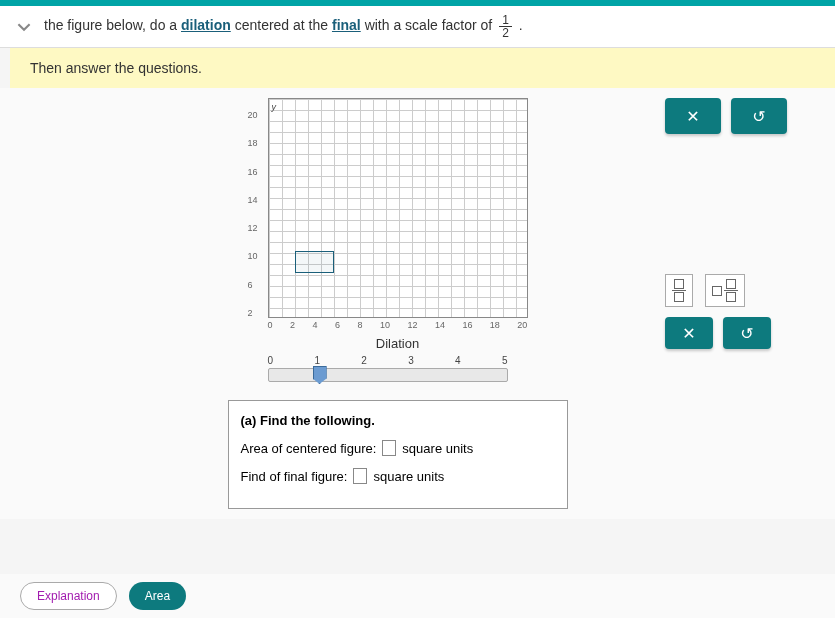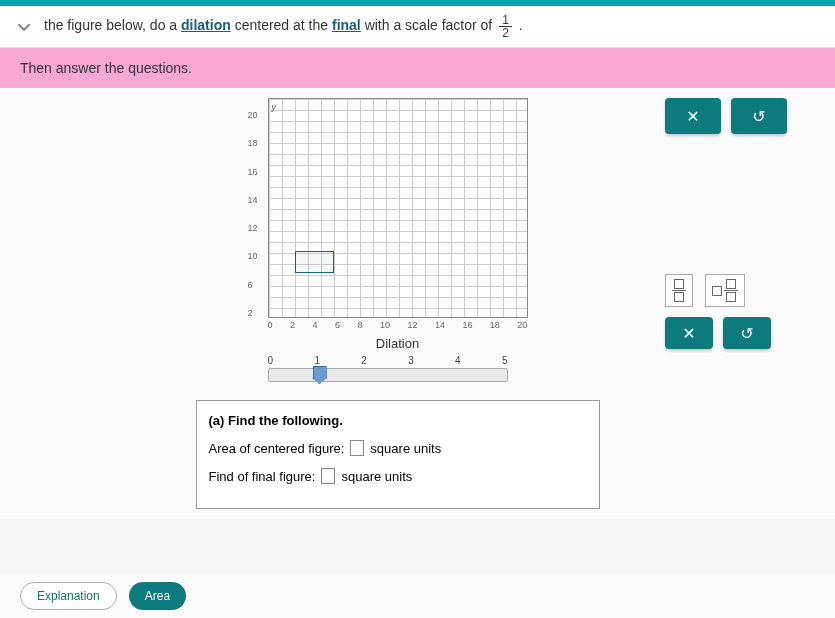--- a/index.html
+++ b/index.html
@@ -5,52 +5,52 @@
 * { box-sizing: border-box; margin: 0; padding: 0; }
 body { font-family: Arial, sans-serif; background: #f5f5f5; width: 835px; height: 618px; overflow: hidden; }
 .topbar { background: #00a4a6; height: 6px; }
 .header-row { display: flex; align-items: center; padding: 8px 12px; background: #fff; border-bottom: 1px solid #ddd; }
 .chevron { width: 24px; height: 24px; display: flex; align-items: center; justify-content: center; color: #888; margin-right: 8px; }
 .question-text { font-size: 14px; color: #333; }
 .link { color: #1a5f7a; text-decoration: underline; font-weight: bold; }
 .frac { display: inline-flex; flex-direction: column; align-items: center; vertical-align: middle; font-size: 12px; margin: 0 3px; }
 .frac .n { border-bottom: 1px solid #333; padding: 0 3px; line-height: 1; }
 .frac .d { padding: 0 3px; line-height: 1; }
-.subtext { padding: 12px 20px; font-size: 14px; color: #333; background: #f9a8d4; }
+.subtext { padding: 12px 20px; font-size: 14px; color: #333; background: #fef9c3; margin-left: 10px; }
 .main { display: flex; padding: 10px 20px; background: #fafafa; gap: 30px; }
 .left { flex: 1; display: flex; flex-direction: column; align-items: center; }
 .graph-wrap { position: relative; margin-left: 140px; }
 .axis-labels-y { position: absolute; left: -20px; top: 0; height: 220px; display: flex; flex-direction: column-reverse; justify-content: space-between; font-size: 9px; color: #666; }
 .axis-labels-y span { height: 22px; display: flex; align-items: flex-end; }
 .graph { width: 260px; height: 220px; background: #fff; border: 1px solid #888; position: relative; background-image: repeating-linear-gradient(to right, #ccc 0, #ccc 1px, transparent 1px, transparent 13px), repeating-linear-gradient(to bottom, #ccc 0, #ccc 1px, transparent 1px, transparent 11px); }
 .ylabel { position: absolute; left: 3px; top: 3px; font-size: 9px; color: #444; font-style: italic; }
 .shape { position: absolute; border: 1.5px solid #1a5f7a; background: rgba(26,95,122,0.05); }
 .orig-shape { left: 26px; bottom: 44px; width: 39px; height: 22px; }
 .axis-labels-x { display: flex; justify-content: space-between; width: 260px; font-size: 9px; color: #666; margin-top: 2px; }
 .dilation-label { text-align: center; font-size: 13px; color: #333; margin-top: 6px; }
 .slider-wrap { width: 240px; margin-top: 4px; }
 .slider-ticks { display: flex; justify-content: space-between; font-size: 10px; color: #444; }
 .slider-track { position: relative; height: 14px; background: #e8e8e8; border: 1px solid #aaa; border-radius: 2px; margin-top: 2px; }
 .slider-thumb { position: absolute; left: 44px; top: -3px; width: 14px; height: 18px; background: #6b9bd1; border: 1px solid #3a6a9a; clip-path: polygon(0 0, 100% 0, 100% 70%, 50% 100%, 0 70%); }
-.part-box { width: 404px; border: 1px solid #999; background: #fff; padding: 12px; margin-top: 18px; margin-left: 140px; font-size: 13px; }
+.part-box { width: 340px; border: 1px solid #999; background: #fff; padding: 12px; margin-top: 18px; margin-left: 140px; font-size: 13px; }
 .part-box .title { font-weight: bold; margin-bottom: 10px; }
 .part-box .row { margin: 12px 0; display: flex; align-items: center; gap: 6px; }
 .ans-box { width: 14px; height: 16px; border: 1px solid #888; display: inline-block; }
 .right { width: 150px; display: flex; flex-direction: column; gap: 140px; }
 .btn-row { display: flex; gap: 10px; }
 .btn { background: #0d7a7e; color: #fff; border: none; width: 56px; height: 36px; border-radius: 4px; display: flex; align-items: center; justify-content: center; font-size: 16px; cursor: pointer; box-shadow: 0 2px 3px rgba(0,0,0,0.2); }
 .btn.small { width: 48px; height: 32px; }
 .tool-row { display: flex; gap: 12px; margin-bottom: 10px; }
 .frac-icon { display: inline-flex; flex-direction: column; align-items: center; font-size: 10px; border: 1px solid #aaa; padding: 4px 6px; background: #fff; cursor: pointer; }
 .frac-icon .box { width: 10px; height: 10px; border: 1px solid #666; }
 .frac-icon .bar { width: 14px; height: 1px; background: #666; margin: 1px 0; }
 .frac-icon.mixed { flex-direction: row; align-items: center; gap: 2px; }
 .footer { position: absolute; bottom: 0; left: 0; right: 0; padding: 8px 20px; display: flex; gap: 12px; background: #fafafa; }
 .foot-btn { padding: 6px 16px; border-radius: 14px; font-size: 12px; cursor: pointer; }
-.foot-btn.exp { background: #fff; border: 1px solid #aaa; color: #0f766e; }
+.foot-btn.exp { background: #fff; border: 1px solid #aaa; color: #a21caf; }
 .foot-btn.chk { background: #0d7a7e; border: none; color: #fff; }
 </style>
 </head>
 <body>
 
 <div class="topbar"></div>
 
 <div class="header-row">
   <div class="chevron">
     <svg width="14" height="14" viewBox="0 0 10 10">

